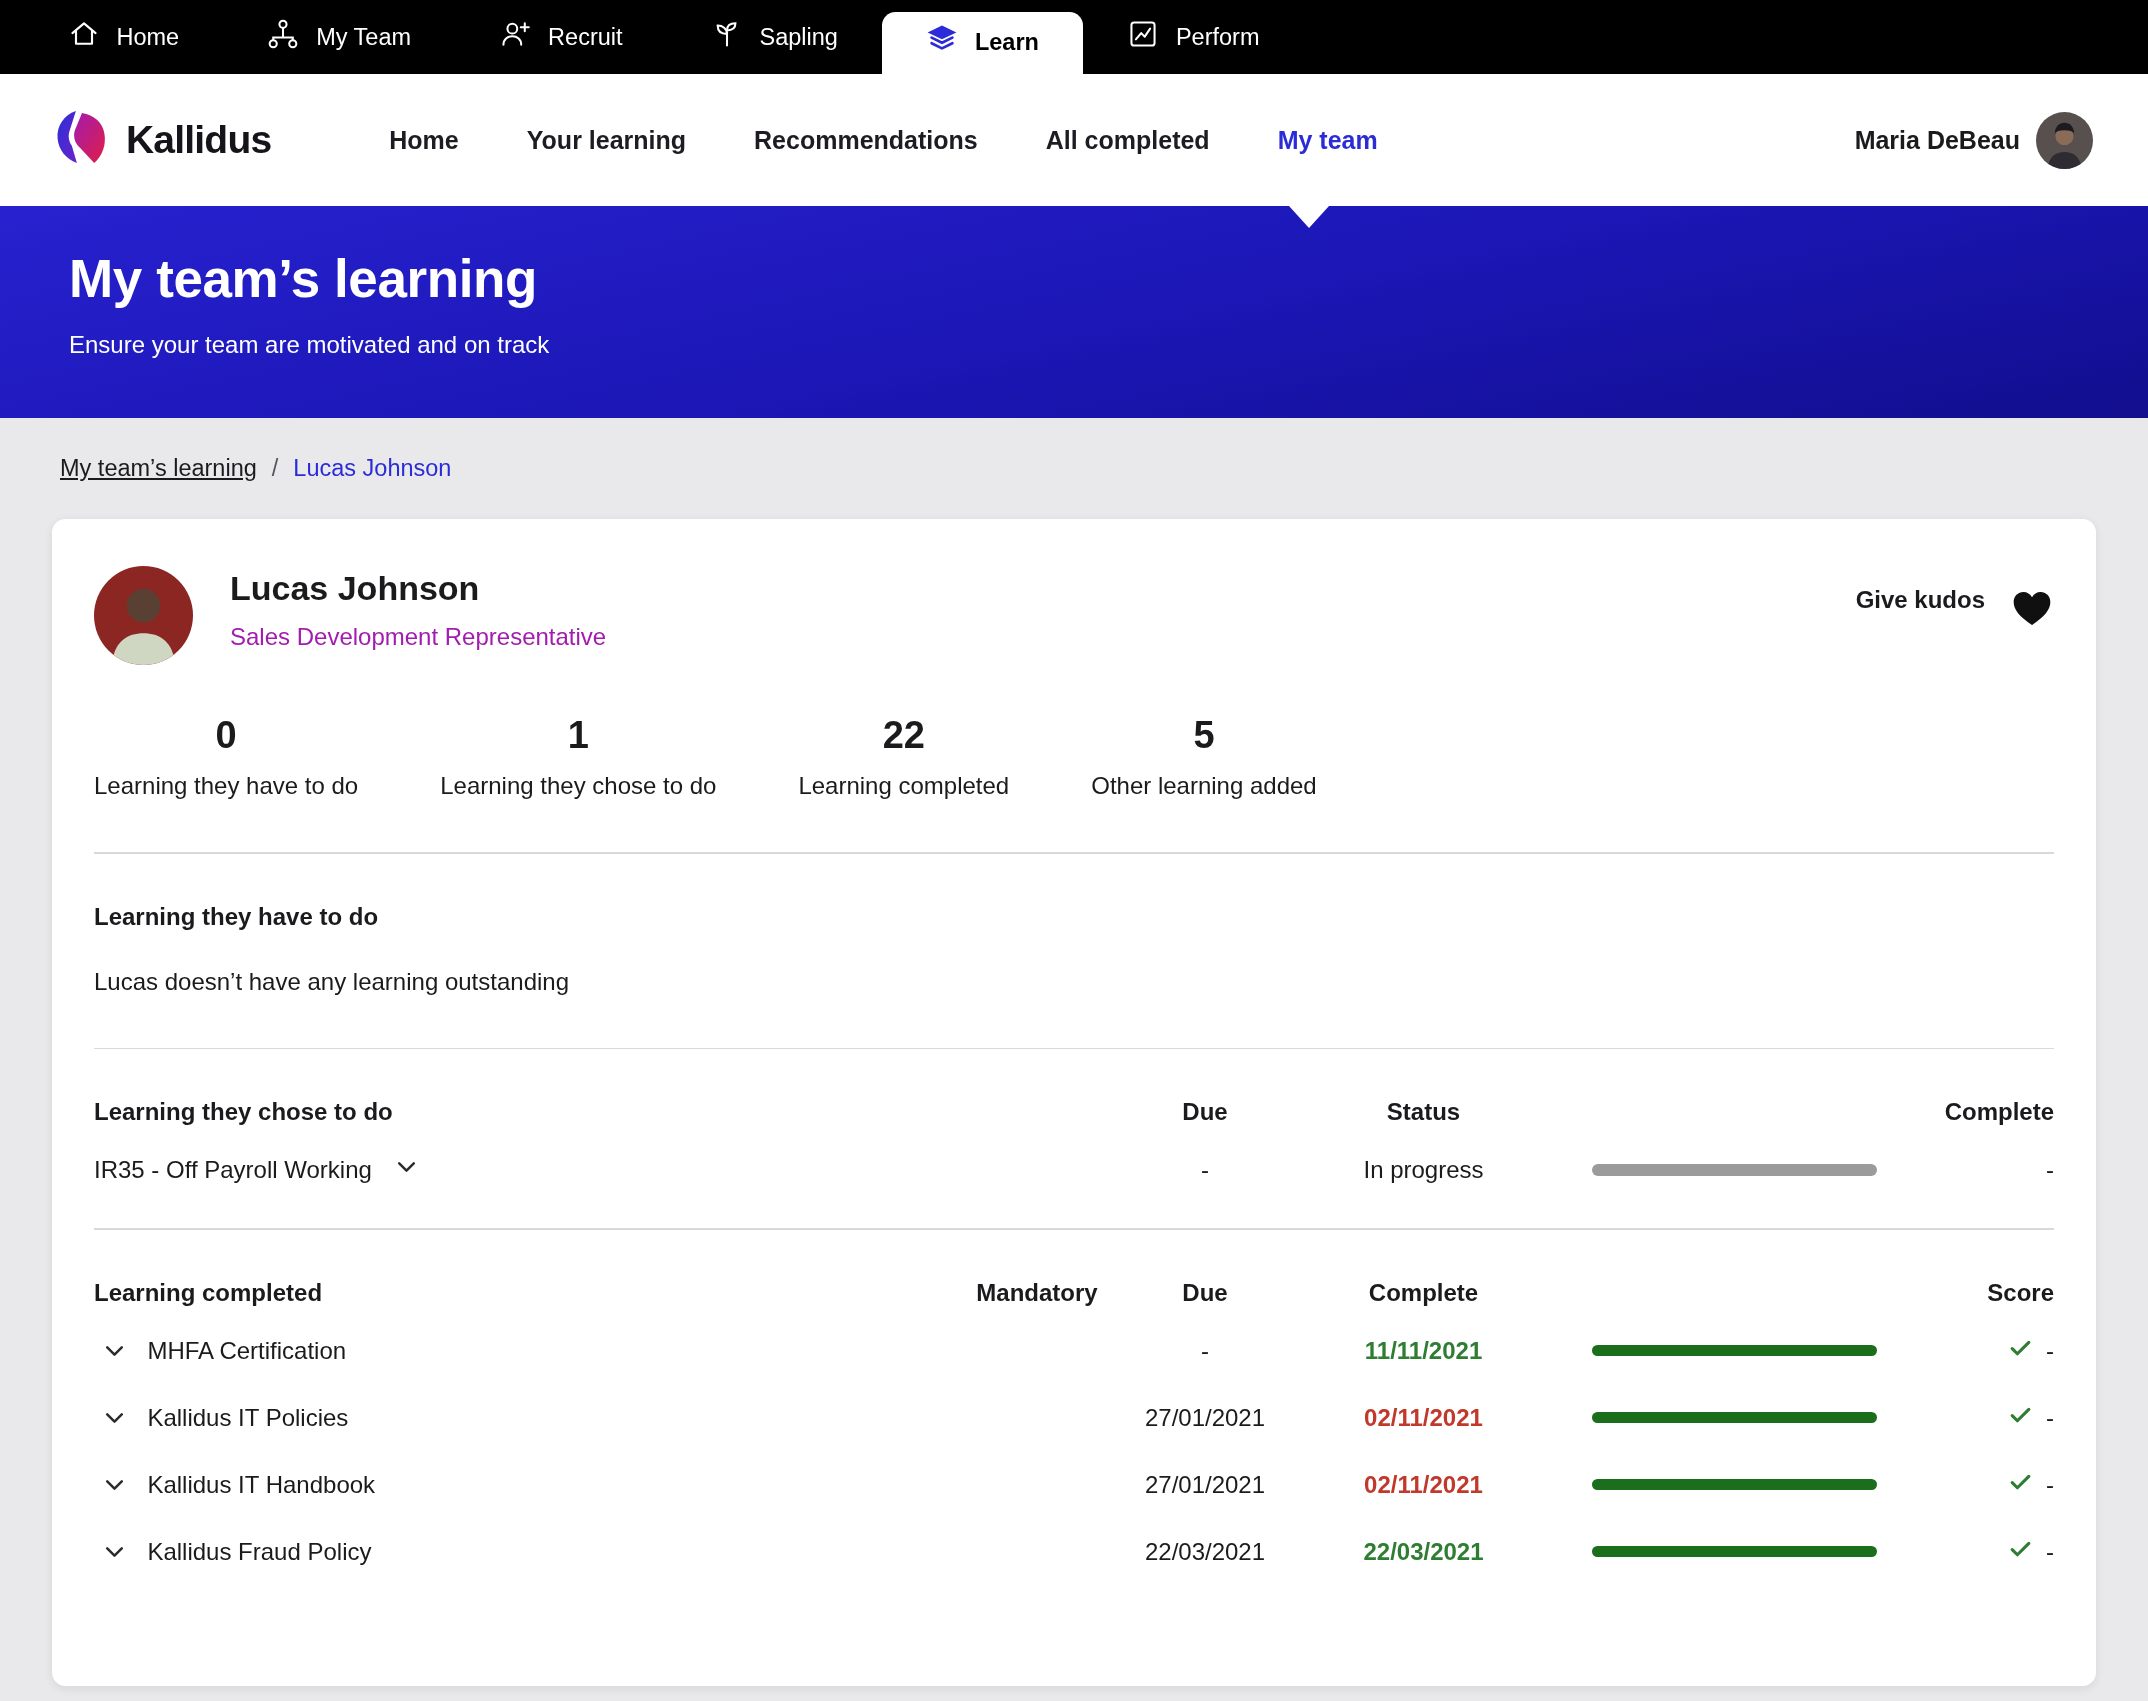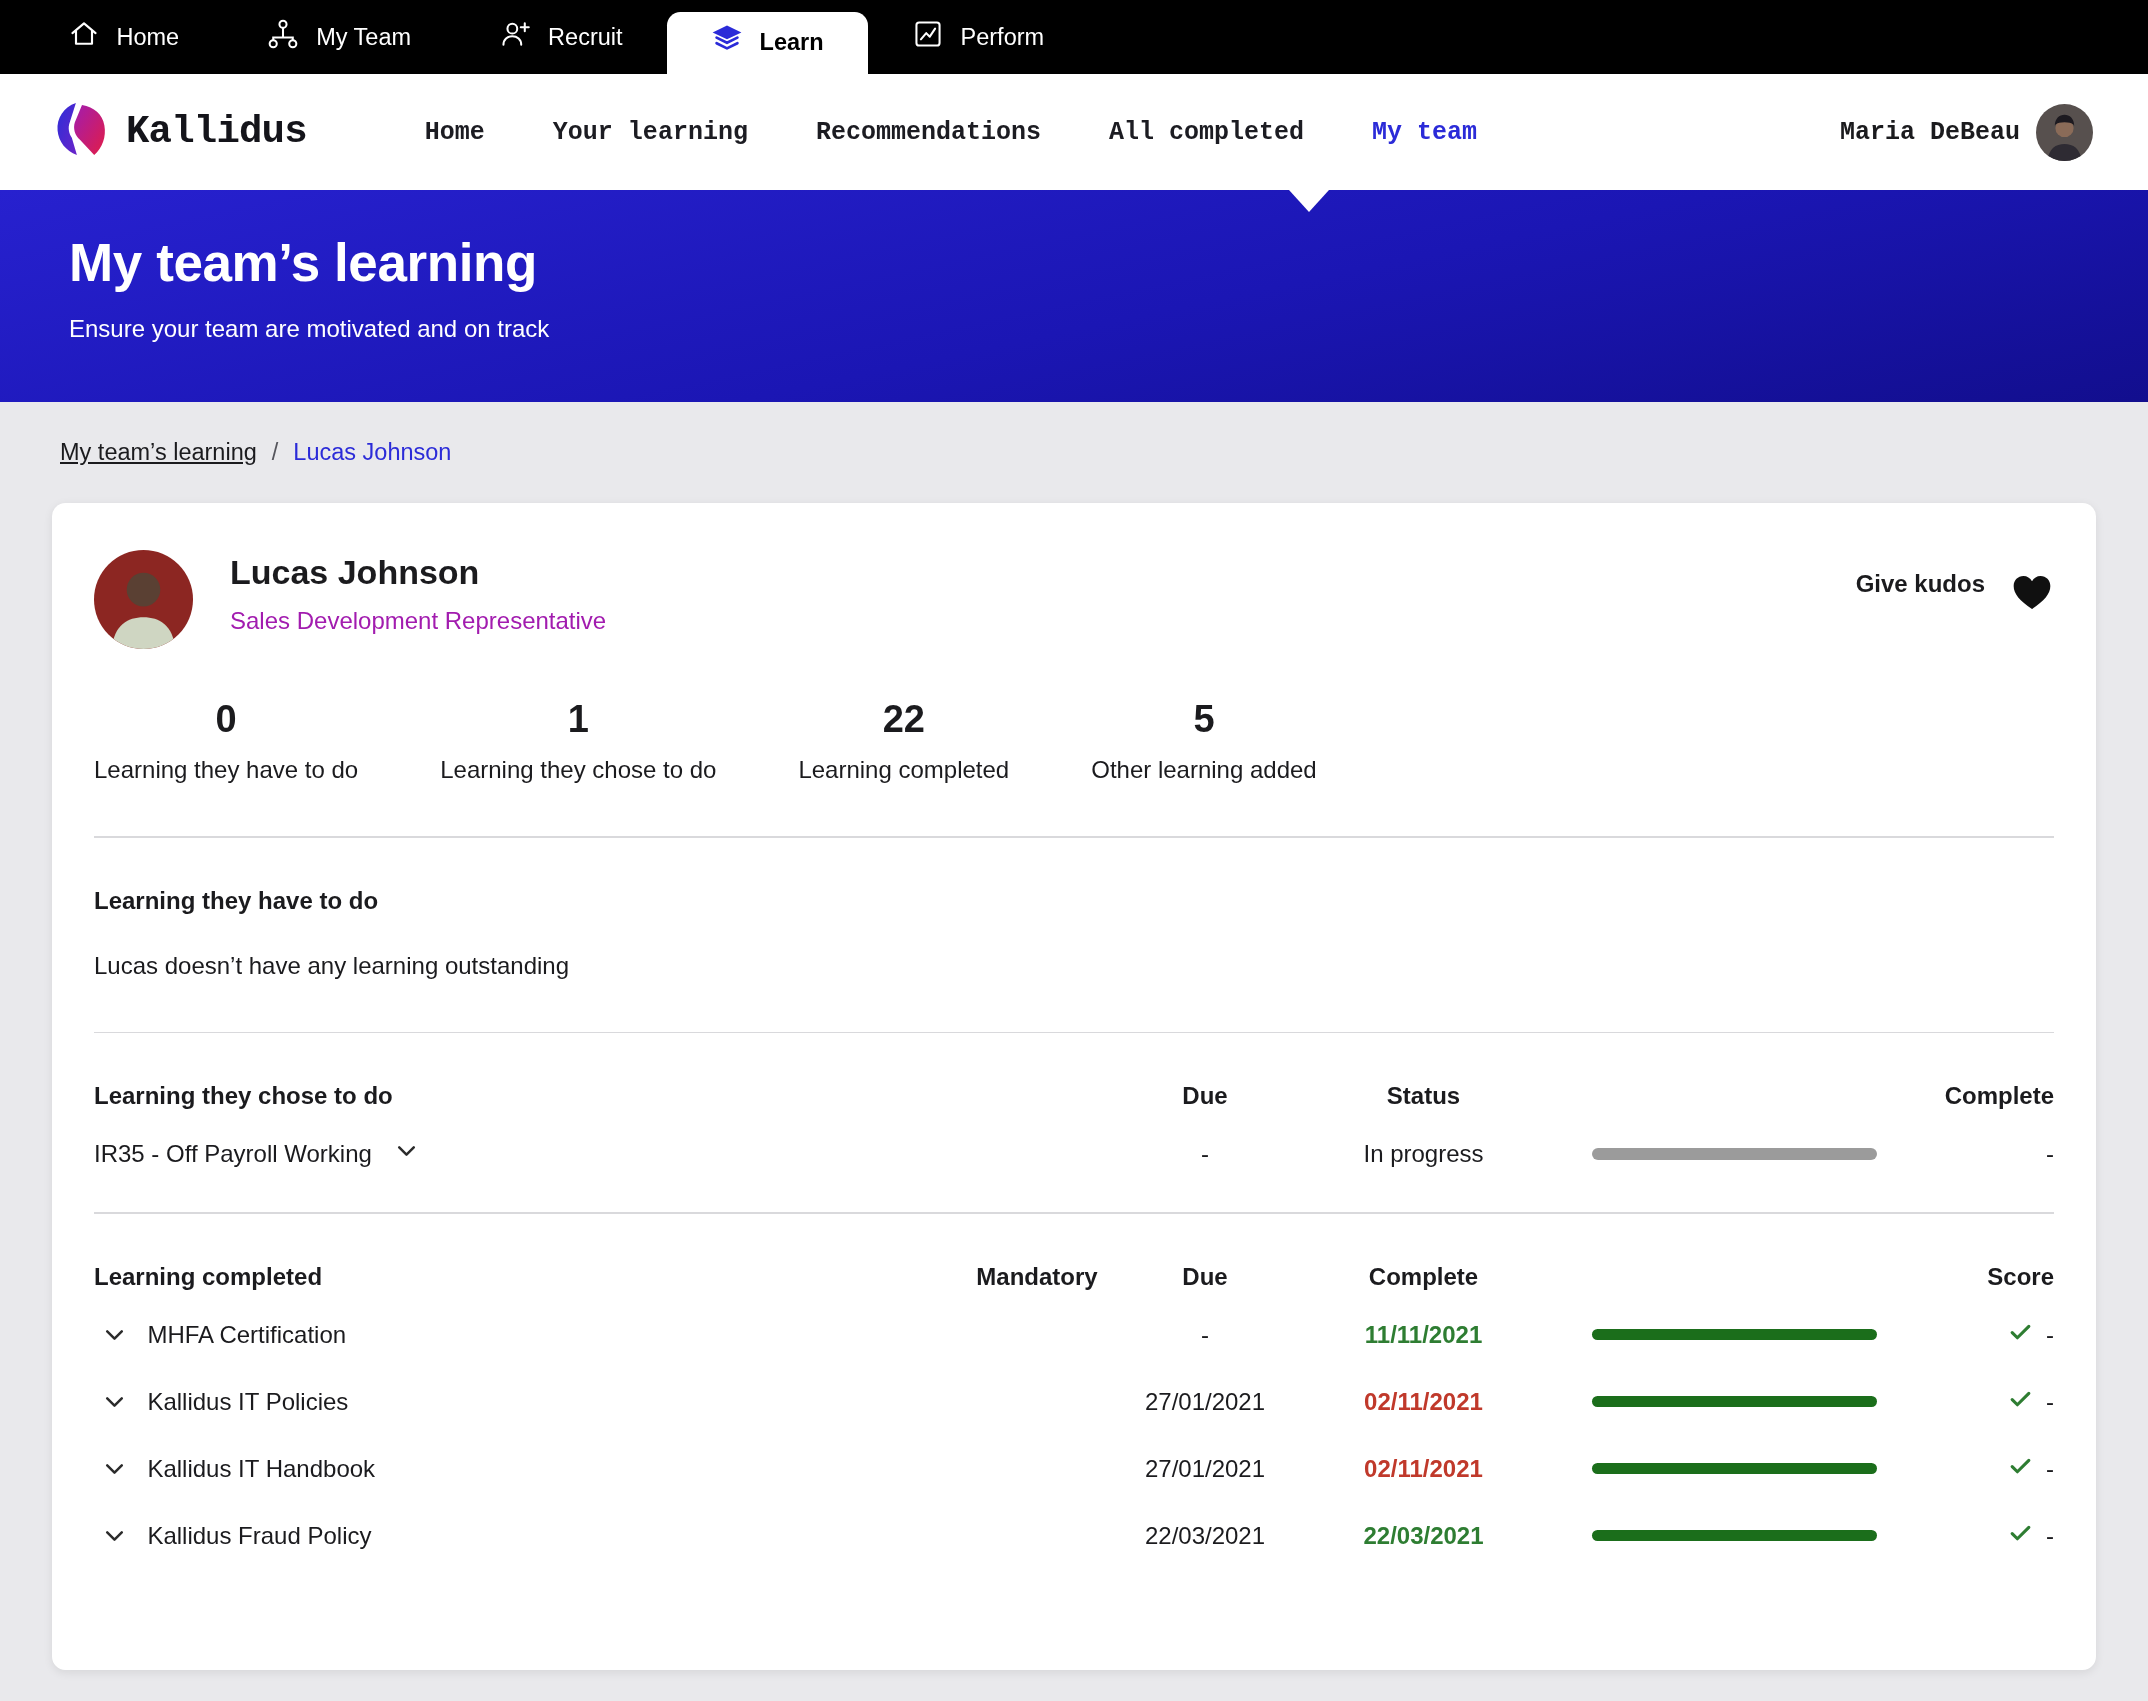--- a/index.html
+++ b/index.html
@@ -10,21 +10,21 @@
   }
   .clickable { cursor:pointer; }
 
   
   .topbar { height:74px; background:#000; display:flex; align-items:stretch; padding-left:23.5px; }
   .topbar-item { display:flex; align-items:center; gap:17px; color:#fff; font-size:23.5px; font-weight:500; padding:0 44px; }
   .topbar-item svg { width:32px; height:32px; flex:0 0 auto; }
   .topbar-tab { background:#fff; color:#000; margin-top:11.7px; border-radius:13.4px 13.4px 0 0; font-weight:700; }
 
   
-  .header { height:116px; background:#fff; display:flex; align-items:center; padding:12px 55px; position:relative;font-family:Liberation Mono, monospace; }
+  .header { height:132px; background:#fff; display:flex; align-items:center; padding:12px 55px; position:relative; }
   .brand { display:flex; align-items:center; gap:17px; }
   .brand-name { font-size:39px; font-weight:700; color:#14141a; letter-spacing:-0.8px; }
   .header-nav { display:flex; margin-left:84px; }
   .header-nav-item { font-size:25px; font-weight:700; color:#1c1c22; padding:0 34px; }
   .header-nav-item.active { color:#2b2bd8; }
   .header-user { margin-left:auto; display:flex; align-items:center; gap:16px; }
   .header-user-name { font-size:25px; font-weight:700; }
   .avatar-sm { width:57px; height:57px; border-radius:50%; overflow:hidden; flex:0 0 auto; }
   .avatar-sm svg, .avatar-lg svg { display:block; width:100%; height:100%; }
 
@@ -109,20 +109,28 @@
         </svg></span>
     <span>My Team</span>
   </div>
   <div class="topbar-item clickable">
     <span><svg viewBox="0 0 36 36" fill="none" stroke="#fff" stroke-width="2.3" stroke-linecap="round">
           <circle cx="15" cy="12" r="5.5"></circle>
           <path d="M5 30c0-6 4.5-9.5 10-9.5S25 24 25 30"></path>
           <path d="M29 6v9M24.5 10.5h9"></path>
         </svg></span>
     <span>Recruit</span>
+  </div>
+  <div class="topbar-item clickable">
+    <span><svg viewBox="0 0 36 36" fill="none" stroke="#fff" stroke-width="2.3" stroke-linecap="round">
+          <path d="M18 31V16"></path>
+          <path d="M18 18c-7 0-10.5-3.5-10.5-9.5C13 8.5 18 12 18 18z"></path>
+          <path d="M18 14c0-5 3.5-8 9.5-8 0 6-3.5 8-9.5 8z"></path>
+        </svg></span>
+    <span>Sapling</span>
   </div>
   <div class="topbar-item topbar-tab clickable">
     <span><svg viewBox="0 0 40 40">
           <path d="M20 2 38 10.5 20 19 2 10.5Z" fill="#2b2bd8"></path>
           <path d="M7 17l13 6.5L33 17M7 24l13 6.5L33 24" fill="none" stroke="#2b2bd8" stroke-width="3.4" stroke-linecap="round" stroke-linejoin="round"></path>
         </svg></span>
     <span>Learn</span>
   </div>
   <div class="topbar-item clickable">
     <span><svg viewBox="0 0 36 36" fill="none" stroke="#fff" stroke-width="2.3" stroke-linejoin="round" stroke-linecap="round">

